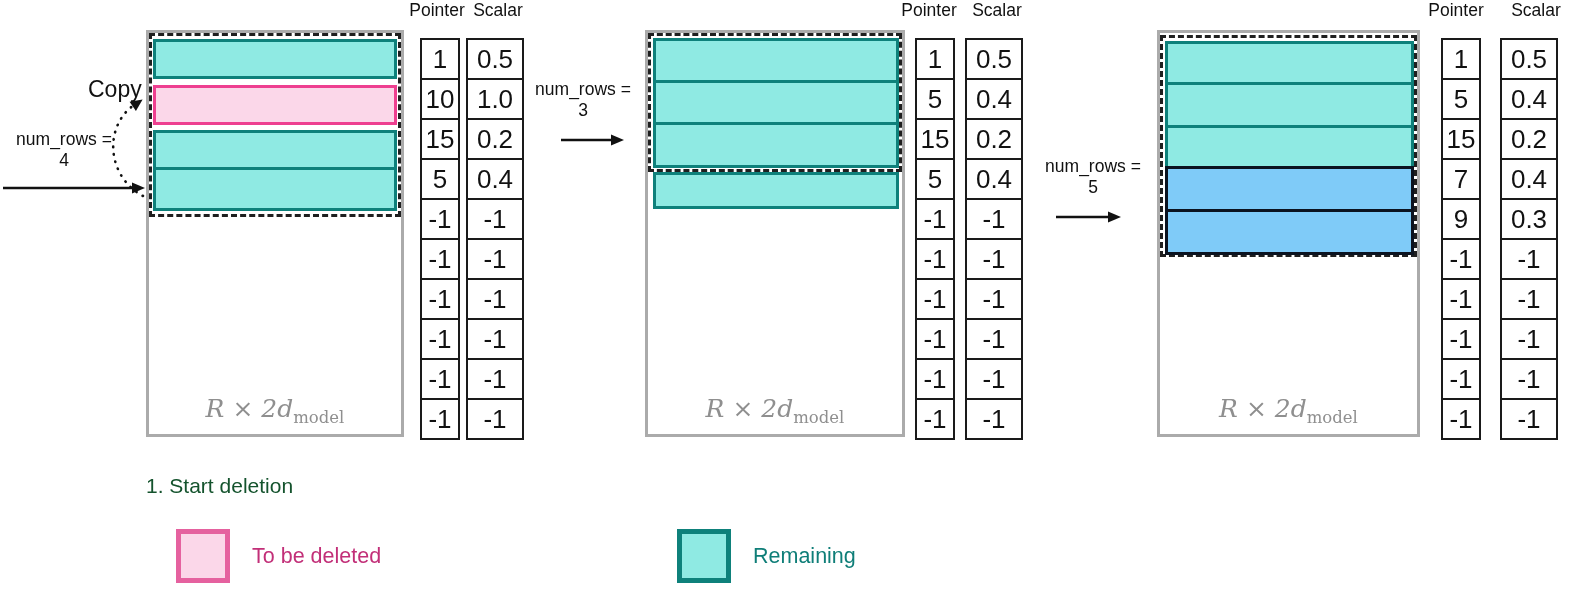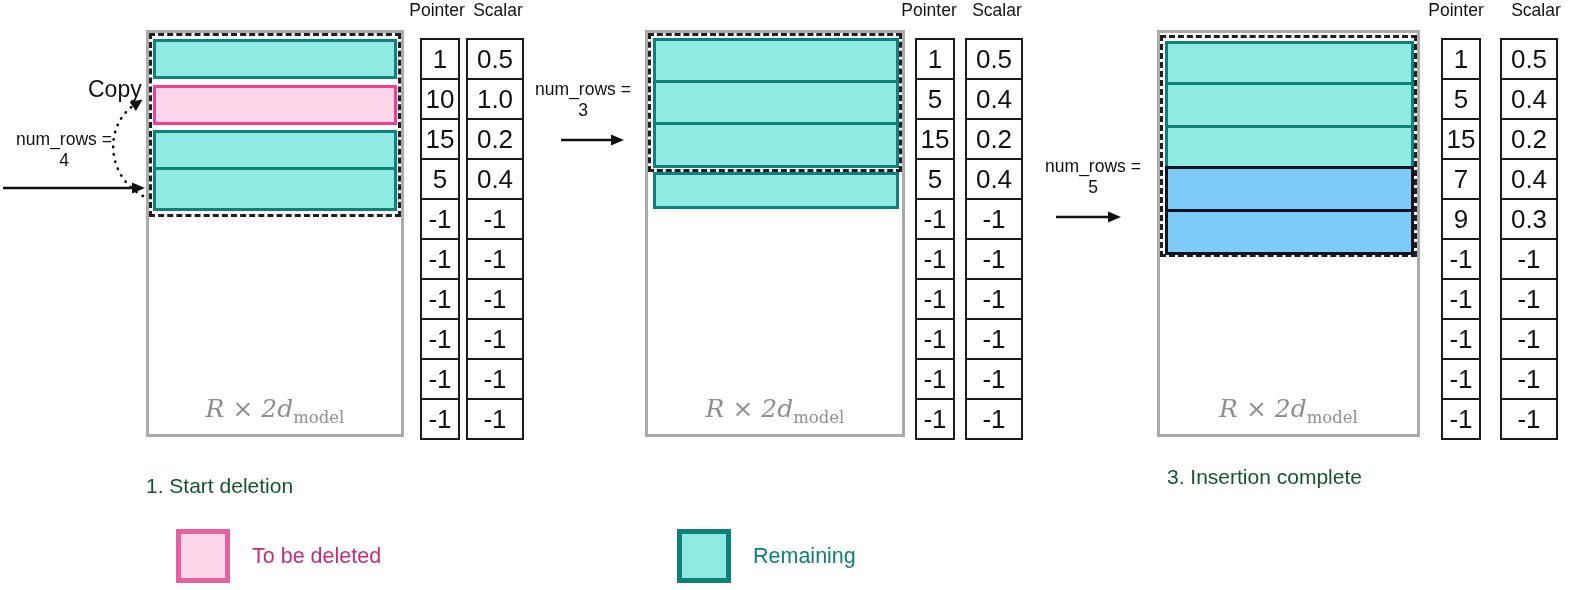--- a/index.html
+++ b/index.html
@@ -206,21 +206,20 @@
       <div class="cell">0.4</div>
       <div class="cell">0.2</div>
       <div class="cell">0.4</div>
       <div class="cell">0.3</div>
       <div class="cell">-1</div>
       <div class="cell">-1</div>
       <div class="cell">-1</div>
       <div class="cell">-1</div>
       <div class="cell">-1</div>
     </div>
-  <div class="caption" id="cap3">3. Insertion complete</div>
 
   <div class="nr" id="nr1">
     <span>num_rows =</span><br>
     <span>4</span>
   </div>
   <div class="nr" id="nr2">
     <span>num_rows =</span><br>
     <span>3</span>
   </div>
   <div class="nr" id="nr3">

